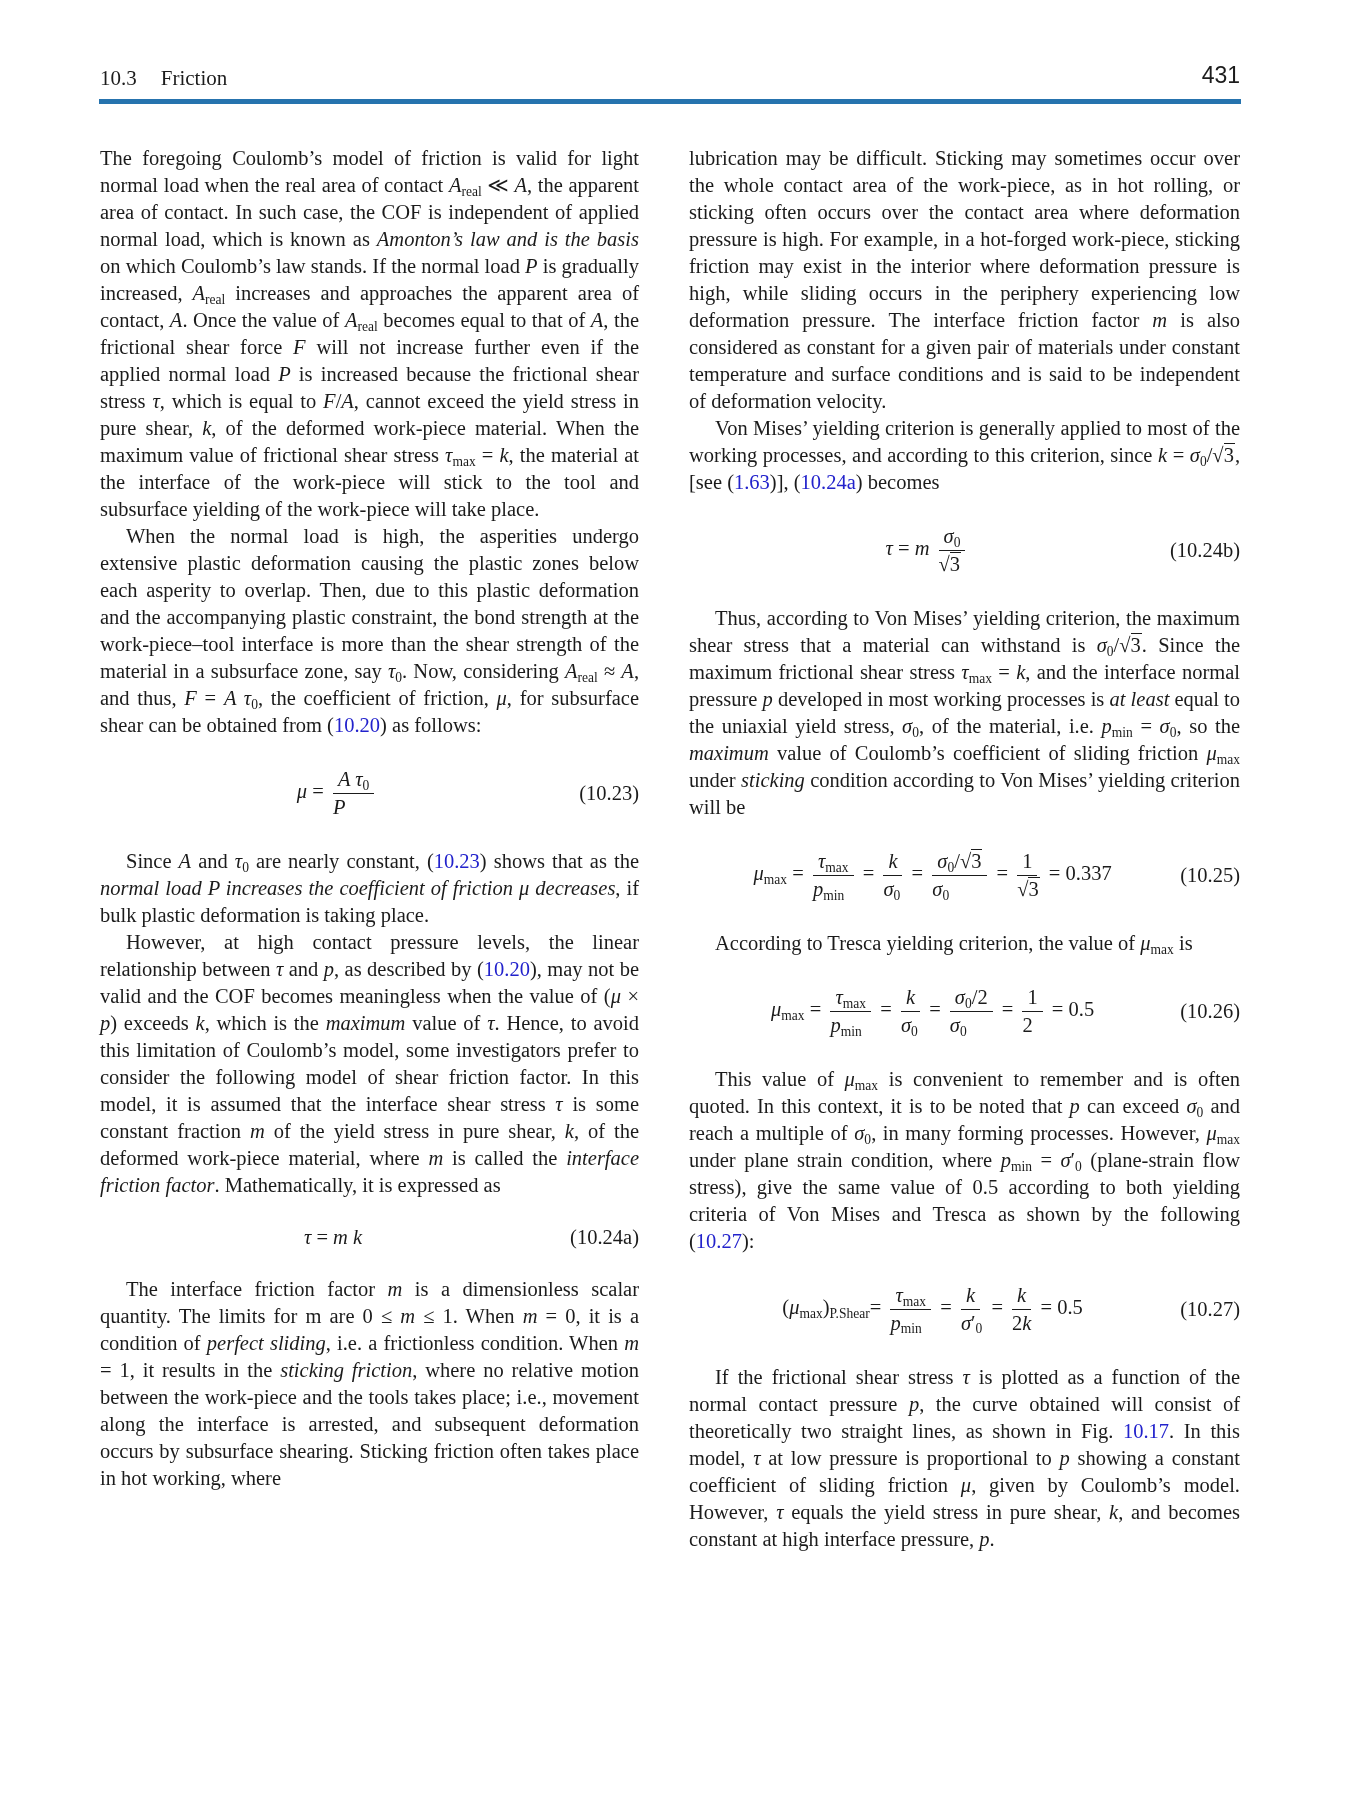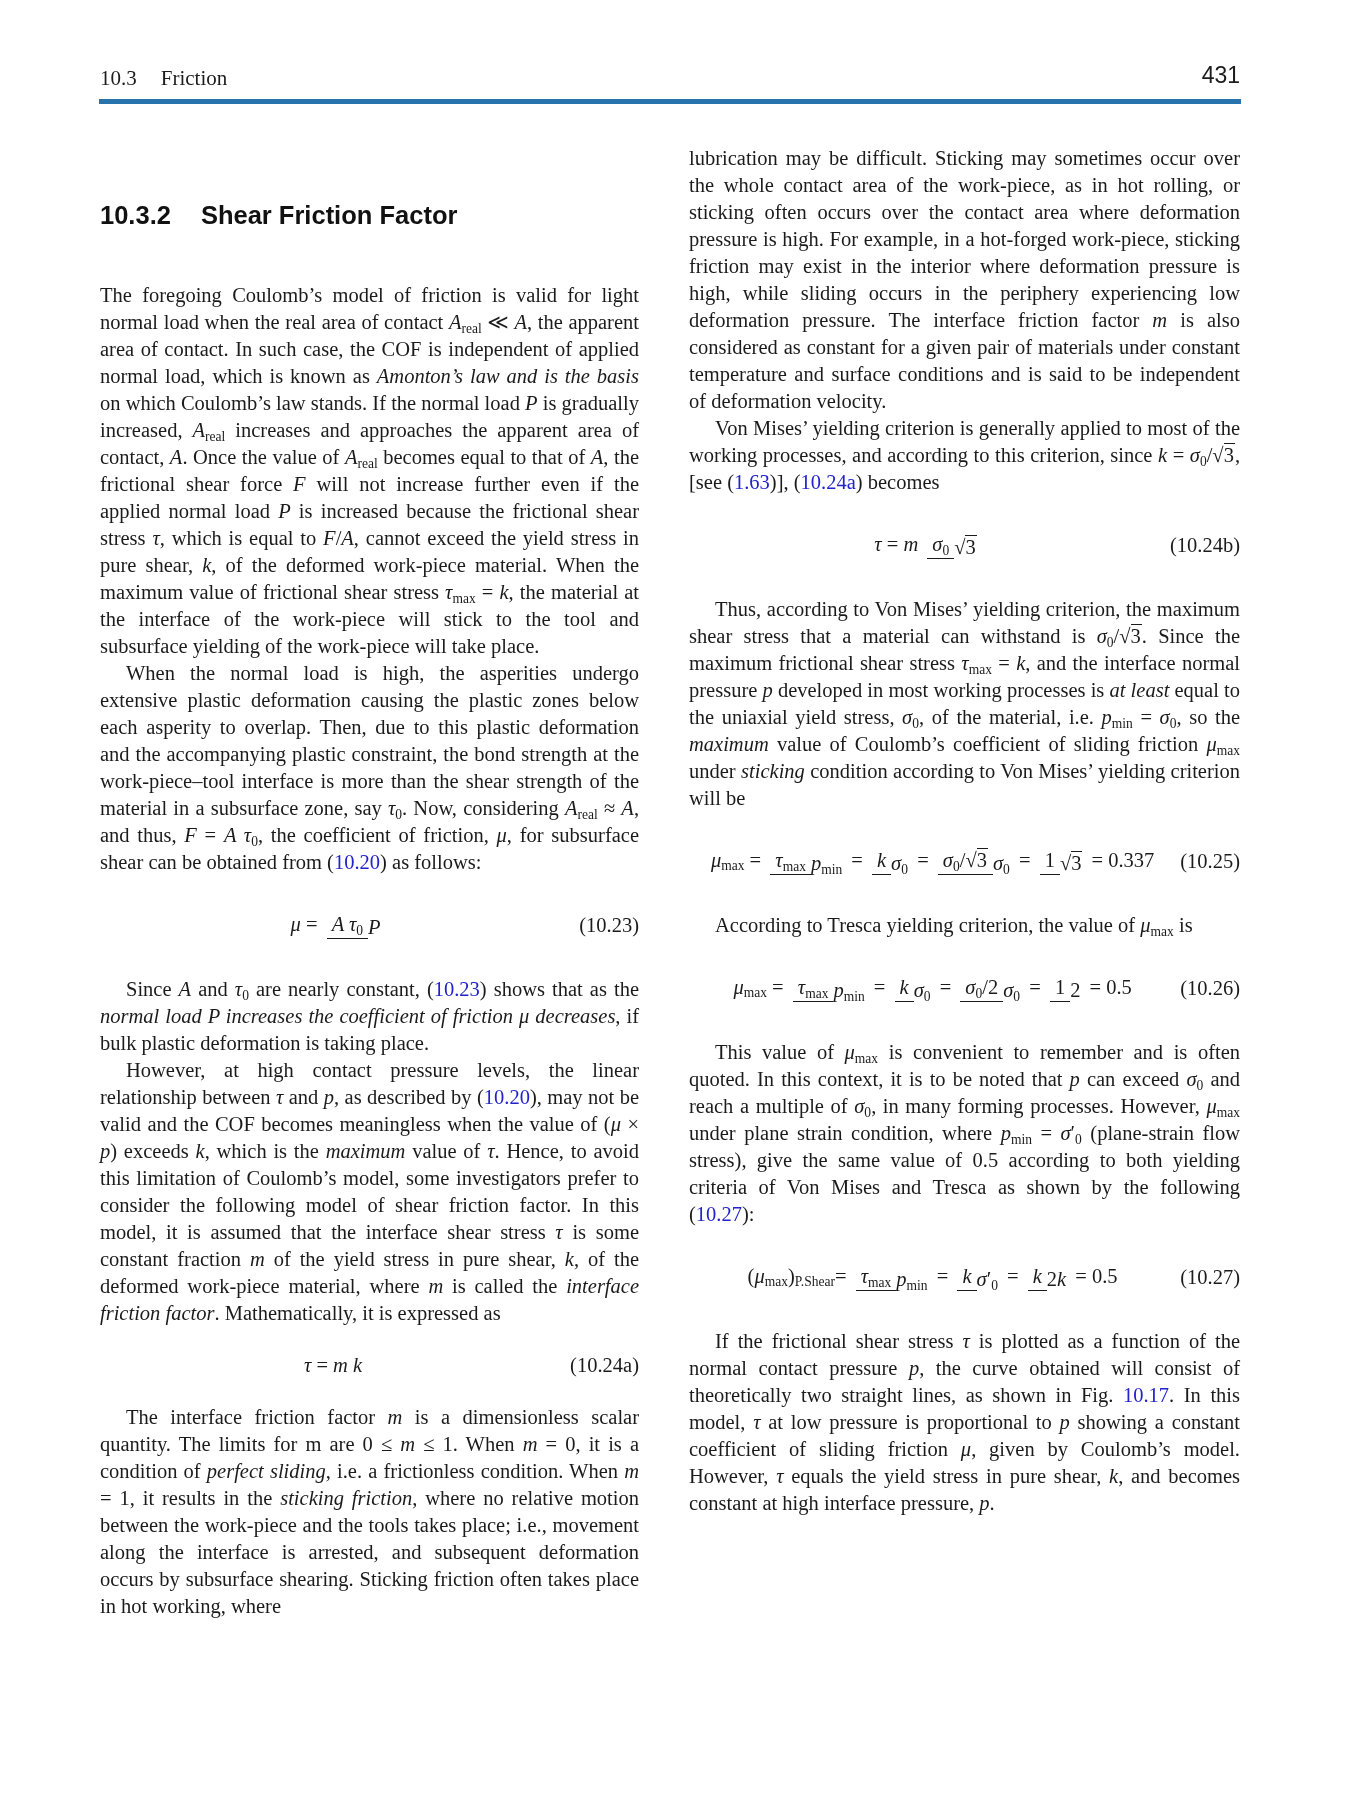--- a/index.html
+++ b/index.html
@@ -52,43 +52,40 @@
   .sqrt{white-space:nowrap;}
   .sqrt .ovl{border-top:1.6px solid currentColor;padding:0 1px 0 0;}
   
   .eq{
     display:flex;align-items:center;
     margin:25px 0 25px 0;text-align:initial;
   }
   .eq-body{flex:1;text-align:center;font-size:20.5px;}
   .eq-label{margin-left:4px;text-align:center;}
   .frac{
-    display:inline-flex;flex-direction:row;align-items:flex-end;
-    vertical-align:middle;margin:12px 4px;line-height:1.12;
+    display:inline-flex;flex-direction:column;align-items:flex-start;
+    vertical-align:middle;margin:4px 4px;line-height:1.12;
   }
   .frac .num{padding:0 5px 2px 5px;border-bottom:1.5px solid currentColor;}
   .frac .den{padding-top:2px;}
 </style>
 </head>
 <body>
 
 <div id="page">
 
   <div class="running-head">
     <span class="sec-no">10.3</span><span>Friction</span>
   </div>
 
   <div class="page-number">431</div>
 
   <div class="head-rule"></div>
 
   <div class="col" id="col-left">
-    <div class="section-heading">
-      <span class="h-no">10.3.2</span><span>Shear Friction Factor</span>
-    </div>
 
   <p class="para">The foregoing Coulomb’s model of friction is valid for light normal load when the real area of contact <i>A</i><sub>real</sub> ≪ <i>A</i>, the apparent area of contact. In such case, the COF is independent of applied normal load, which is known as <i>Amonton’s law and is the basis</i> on which Coulomb’s law stands. If the normal load <i>P</i> is gradually increased, <i>A</i><sub>real</sub> increases and approaches the apparent area of contact, <i>A</i>. Once the value of <i>A</i><sub>real</sub> becomes equal to that of <i>A</i>, the frictional shear force <i>F</i> will not increase further even if the applied normal load <i>P</i> is increased because the frictional shear stress <i>τ</i>, which is equal to <i>F</i>/<i>A</i>, cannot exceed the yield stress in pure shear, <i>k</i>, of the deformed work-piece material. When the maximum value of frictional shear stress <i>τ</i><sub>max</sub> = <i>k</i>, the material at the interface of the work-piece will stick to the tool and subsurface yielding of the work-piece will take place.</p>
       <p class="para ind">When the normal load is high, the asperities undergo extensive plastic deformation causing the plastic zones below each asperity to overlap. Then, due to this plastic deformation and the accompanying plastic constraint, the bond strength at the work-piece–tool interface is more than the shear strength of the material in a subsurface zone, say <i>τ</i><sub>0</sub>. Now, considering <i>A</i><sub>real</sub> ≈ <i>A</i>, and thus, <i>F</i> = <i>A τ</i><sub>0</sub>, the coefficient of friction, <i>μ</i>, for subsurface shear can be obtained from (<a class="ref">10.20</a>) as follows:</p>
       <div class="eq">
         <span class="eq-body"><span><i>μ</i> = </span><span class="frac">
             <span class="num"><i>A τ</i><sub>0</sub></span>
             <span class="den"><i>P</i></span>
           </span></span>
         <span class="eq-label">(10.23)</span>
       </div>

